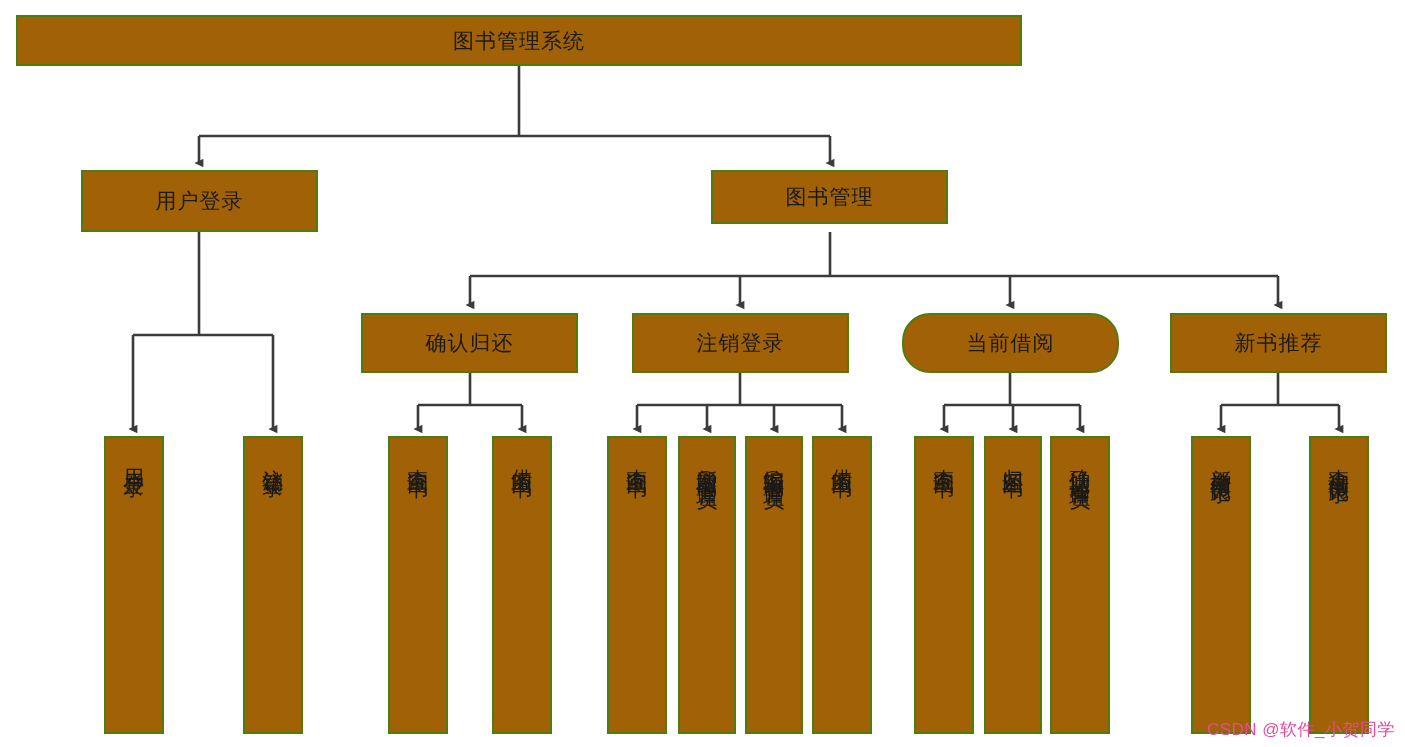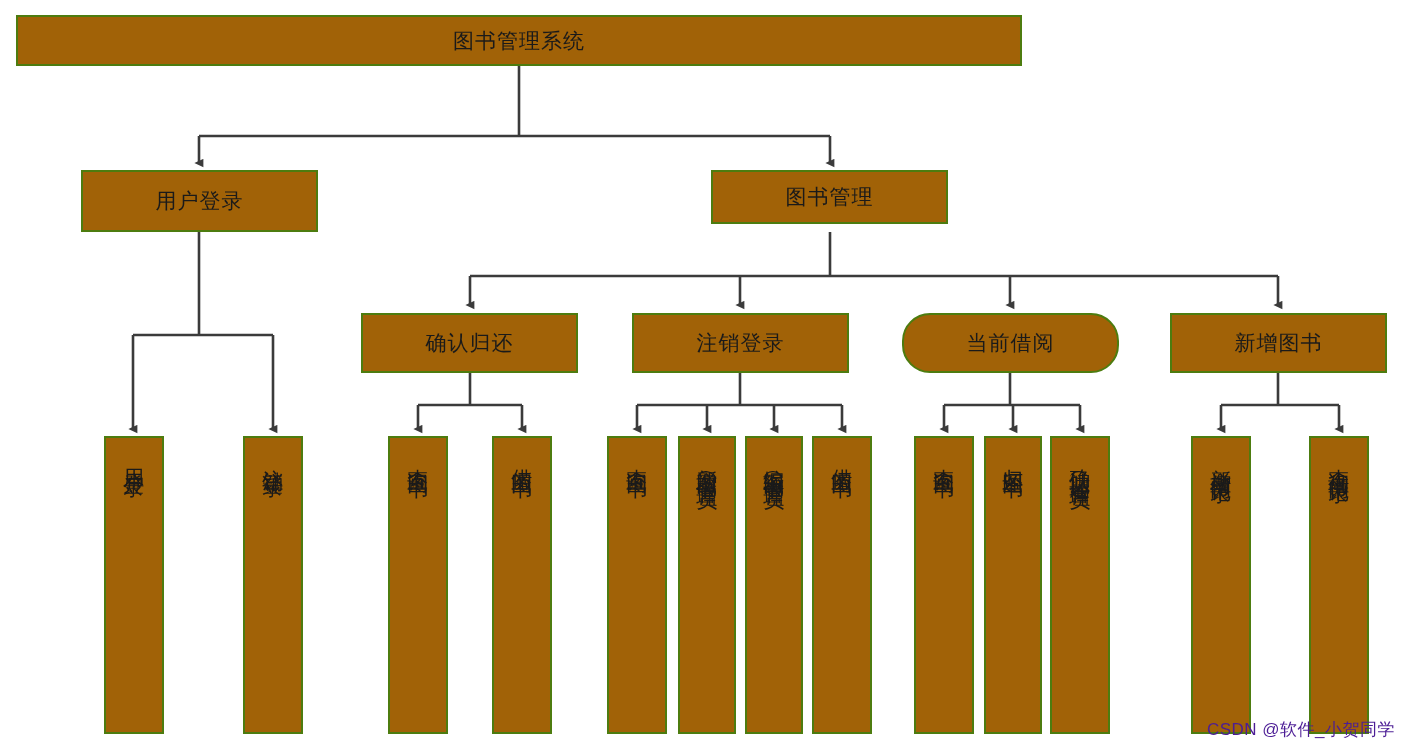--- a/index.html
+++ b/index.html
@@ -56,21 +56,21 @@
     white-space: nowrap;
   }
   .node-root {
     font-size: 22px;
   }
   #watermark {
     position: absolute;
     right: 10px;
     bottom: 6px;
     font-size: 17px;
-    color: #4c1d95;
+    color: #ec4899;
     letter-spacing: 0.5px;
     user-select: none;
     white-space: nowrap;
   }
 </style>
 </head>
 <body>
 
 <div id="diagram-root">
 
@@ -145,21 +145,21 @@
 
   <div class="node h-node" style="left:632px; top:313px; width:217px; height:60px;">
     <span>注销登录</span>
   </div>
 
   <div class="node h-node" style="left:902px; top:313px; width:217px; height:60px;border-radius:28px;">
     <span>当前借阅</span>
   </div>
 
   <div class="node h-node" style="left:1170px; top:313px; width:217px; height:60px;">
-    <span>新增图书</span>
+    <span>新书推荐</span>
   </div>
 
   <div class="node v-node" style="left:104px; top:436px; width:60px; height:298px;">
     <span class="v-label">用户登录</span>
   </div>
 
   <div class="node v-node" style="left:243px; top:436px; width:60px; height:298px;">
     <span class="v-label">注销登录</span>
   </div>
 

